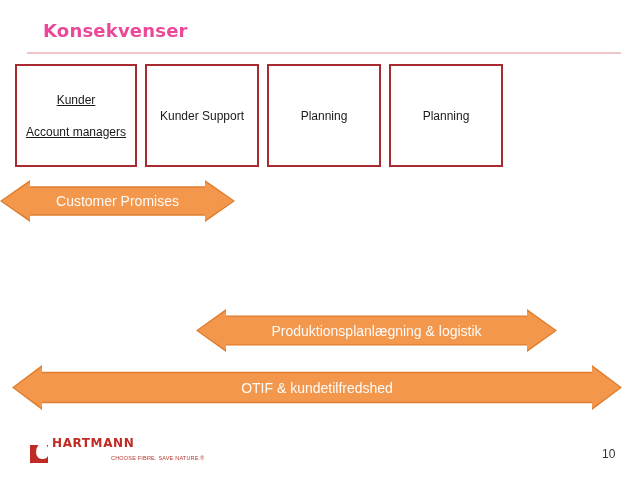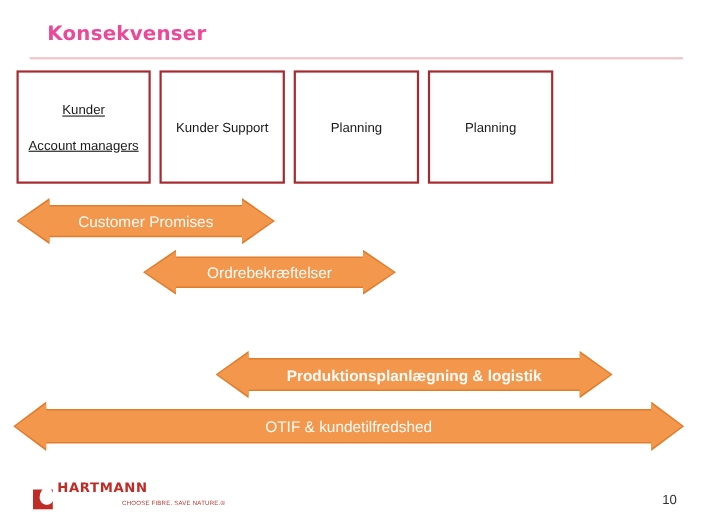--- a/index.html
+++ b/index.html
@@ -31,24 +31,24 @@
   }
   .arrow-fill{
     position:absolute;inset:2px;background:#F2974C;
     clip-path:polygon(0 50%,28px 0,28px 15%,calc(100% - 28px) 15%,calc(100% - 28px) 0,
       100% 50%,calc(100% - 28px) 100%,calc(100% - 28px) 85%,28px 85%,28px 100%);
   }
   .arrow-label{
     position:absolute;inset:0;display:flex;align-items:center;justify-content:center;
     color:#FDFBF8;font-size:14px;
   }
-  .a1{left:15px;top:180px;width:235px;height:42px;}
+  .a1{left:0;top:180px;width:235px;height:42px;}
   .a2{left:130px;top:227px;width:230px;height:41px;}
   .a3{left:10px;top:271px;width:360px;height:44px;}
-  .a4{left:196px;top:319px;width:361px;height:43px;font-weight:bold;}
+  .a4{left:196px;top:309px;width:361px;height:43px;}
   .a5{left:12px;top:365px;width:610px;height:45px;}
   .logo-mark{position:absolute;left:30px;top:445px;width:18px;height:18px;background:#BF2B25;}
   .logo-egg{
     position:absolute;left:6px;top:-2px;width:13px;height:16px;background:#ffffff;
     border-radius:50% 50% 50% 50% / 60% 60% 40% 40%;
   }
   .logo-text{
     position:absolute;left:52px;top:436px;font-family:"DejaVu Sans",sans-serif;
     font-size:12px;font-weight:bold;color:#BF2B25;letter-spacing:0.6px;
   }
@@ -80,25 +80,20 @@
       <div>Planning</div>
     </div>
   </div>
 
   <div class="arrow a1">
     <div class="arrow-border"></div>
     <div class="arrow-fill"></div>
     <div class="arrow-label">Customer Promises</div>
   </div>
 
-  <div class="arrow a2">
-    <div class="arrow-border"></div>
-    <div class="arrow-fill"></div>
-    <div class="arrow-label">Ordrebekræftelser</div>
-  </div>
 
 
   <div class="arrow a4">
     <div class="arrow-border"></div>
     <div class="arrow-fill"></div>
     <div class="arrow-label">Produktionsplanlægning &amp; logistik</div>
   </div>
 
   <div class="arrow a5">
     <div class="arrow-border"></div>

